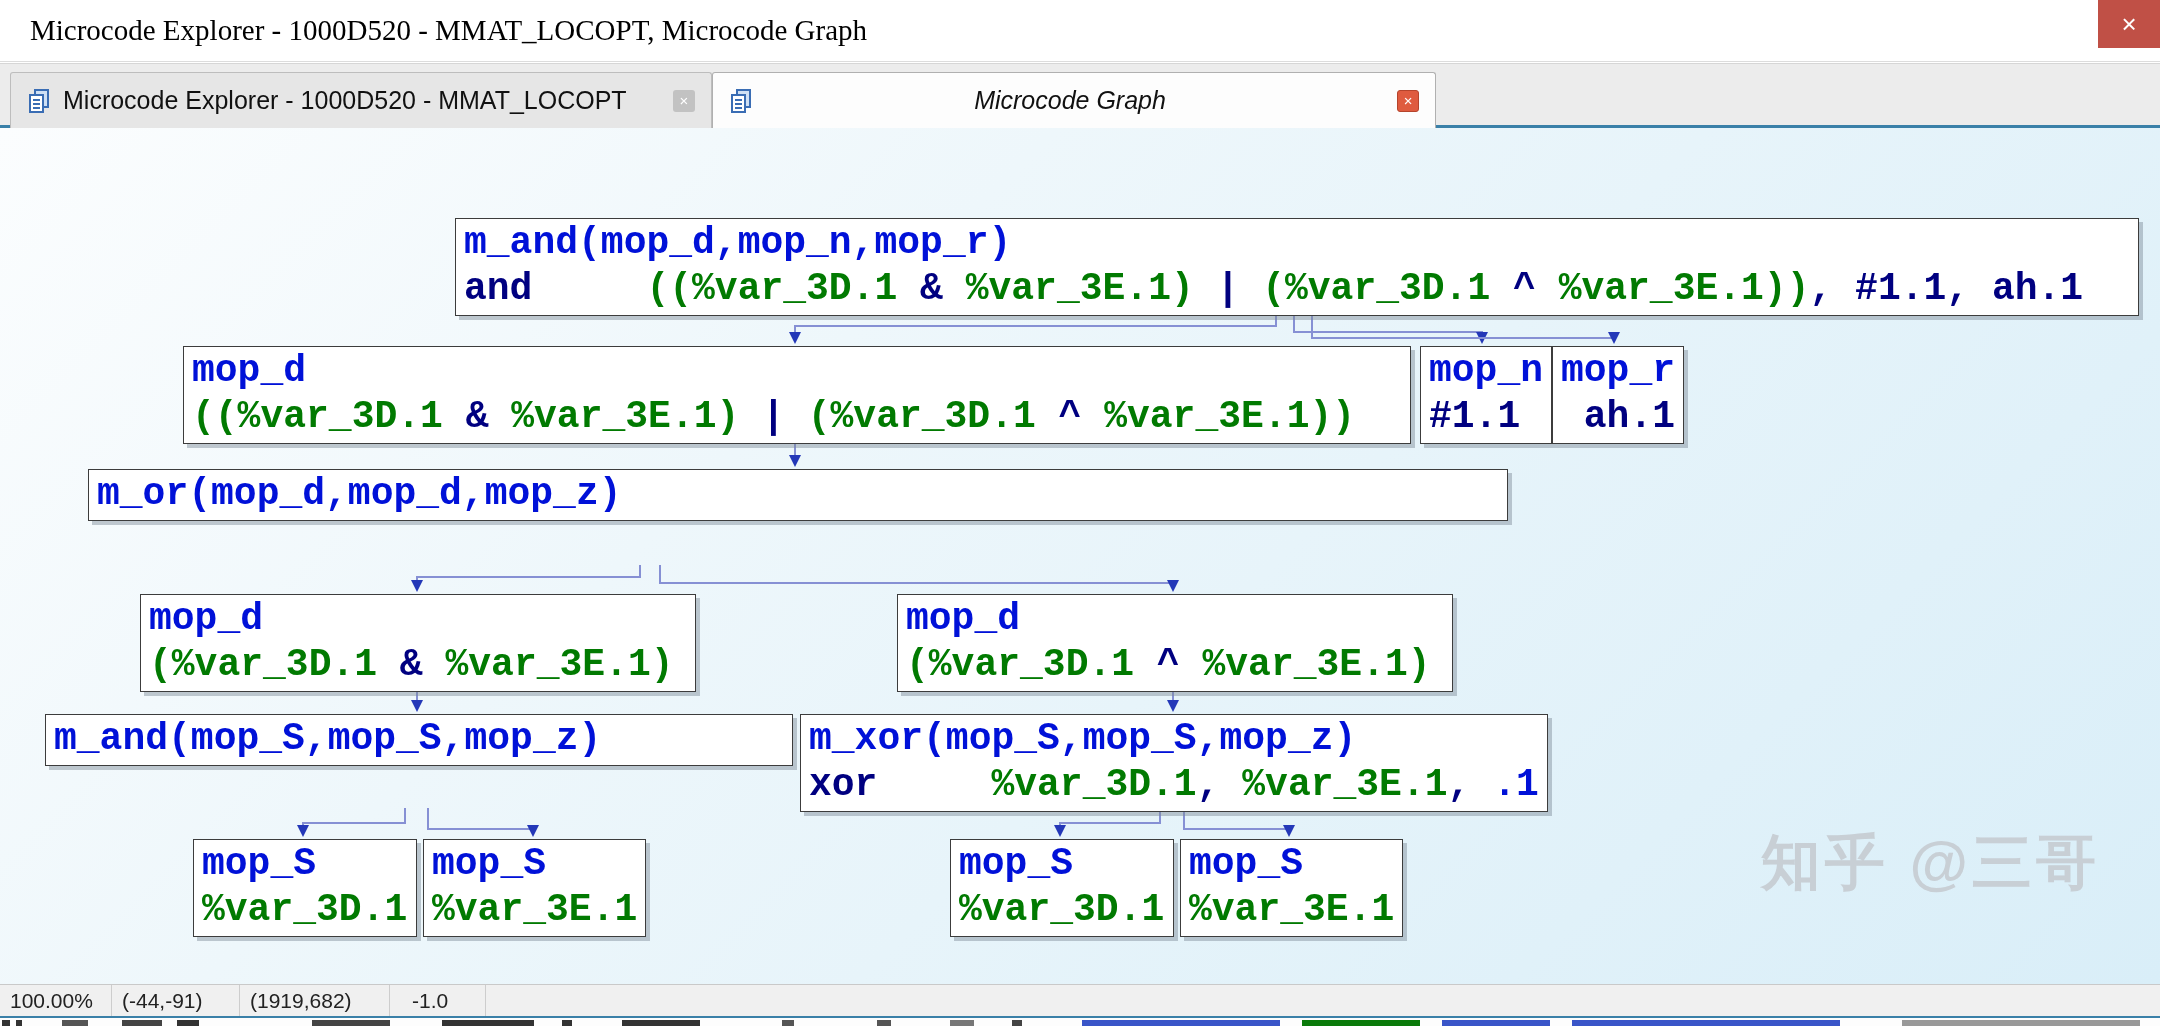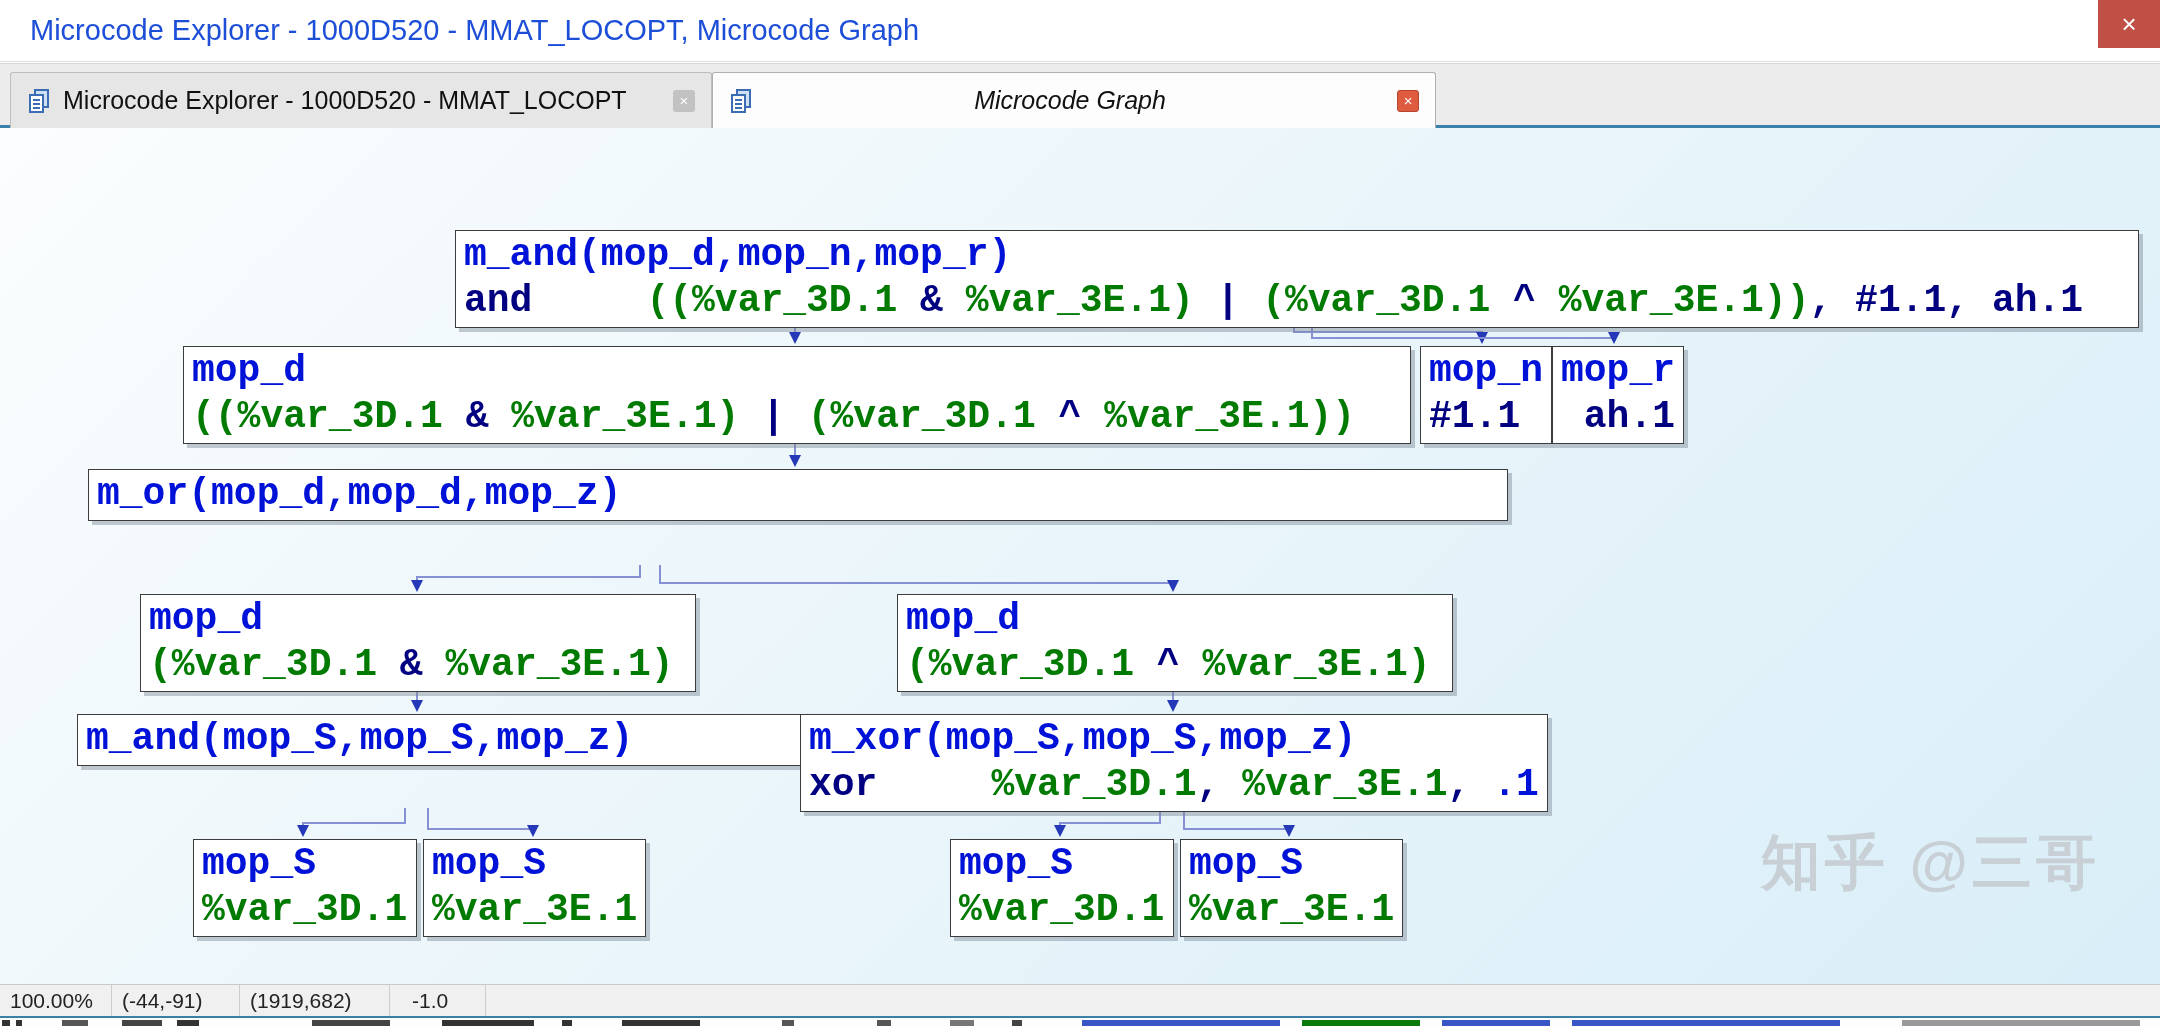--- a/index.html
+++ b/index.html
@@ -8,21 +8,21 @@
   }
   *{box-sizing:border-box;}
   html,body{margin:0;padding:0;background:#888;}
   #screen{position:relative;width:2160px;height:1026px;background:#fff;overflow:hidden;
           font-family:"Liberation Sans",sans-serif;}
 
   
   .titlebar{position:absolute;left:0;top:0;width:2160px;height:62px;background:#ffffff;
             border-bottom:1px solid #dcdcdc;}
   .titlebar .title{position:absolute;left:30px;top:0;height:62px;line-height:60px;
-            font-size:29px;color:#1d4ed8;white-space:nowrap;}
+            font-size:29px;color:#000000;white-space:nowrap;font-family:Liberation Serif, serif;}
   .win-close{position:absolute;right:0;top:0;width:62px;height:48px;background:#c05046;
             color:#fff;border:none;font-size:26px;line-height:48px;text-align:center;
             cursor:pointer;padding:0;font-family:"Liberation Sans",sans-serif;}
 
   
   .tabbar{position:absolute;left:0;top:63px;width:2160px;height:65px;background:#ececec;
           border-top:1px solid #d6d6d6;}
   .tabbar .underline{position:absolute;left:0;bottom:0;width:2160px;height:3px;background:var(--accent);}
   .tab{position:absolute;bottom:0;height:56px;display:flex;align-items:center;
        padding:0 16px;cursor:pointer;border:1px solid #bdbdbd;border-bottom:none;
@@ -123,21 +123,21 @@
           <polyline points="660,437 660,455 1173,455 1173,461" fill="none" stroke="#8690d4" stroke-width="2" marker-end="url(#arr)"></polyline>
           <polyline points="417,556 417,581" fill="none" stroke="#8690d4" stroke-width="2" marker-end="url(#arr)"></polyline>
           <polyline points="1173,556 1173,581" fill="none" stroke="#8690d4" stroke-width="2" marker-end="url(#arr)"></polyline>
           <polyline points="405,680 405,695 303,695 303,706" fill="none" stroke="#8690d4" stroke-width="2" marker-end="url(#arr)"></polyline>
           <polyline points="428,680 428,701 533,701 533,706" fill="none" stroke="#8690d4" stroke-width="2" marker-end="url(#arr)"></polyline>
           <polyline points="1160,680 1160,695 1060,695 1060,706" fill="none" stroke="#8690d4" stroke-width="2" marker-end="url(#arr)"></polyline>
           <polyline points="1184,680 1184,701 1289,701 1289,706" fill="none" stroke="#8690d4" stroke-width="2" marker-end="url(#arr)"></polyline>
         </g>
     </svg>
     <div id="nodes">
-        <div class="gnode" style="left: 455px; top: 90px; min-width: 1684px; margin-top: 12px;">
+        <div class="gnode" style="left: 455px; top: 90px; min-width: 1684px;">
           <div class="gline"><span class="c-b">m_and(mop_d,mop_n,mop_r)</span></div>
           <div class="gline"><span class="c-n">and     </span><span class="c-g">((%var_3D.1</span><span class="c-n"> &amp; </span><span class="c-g">%var_3E.1)</span><span class="c-n"> | </span><span class="c-g">(%var_3D.1</span><span class="c-n"> ^ </span><span class="c-g">%var_3E.1))</span><span class="c-n">, #1.1, ah.1</span></div>
         </div>
         <div class="gnode" style="left: 183px; top: 218px; min-width: 1228px;">
           <div class="gline"><span class="c-b">mop_d</span></div>
           <div class="gline"><span class="c-g">((%var_3D.1</span><span class="c-n"> &amp; </span><span class="c-g">%var_3E.1)</span><span class="c-n"> | </span><span class="c-g">(%var_3D.1</span><span class="c-n"> ^ </span><span class="c-g">%var_3E.1))</span></div>
         </div>
         <div class="gnode" style="left: 1420px; top: 218px; min-width: 124px;">
           <div class="gline"><span class="c-b">mop_n</span></div>
           <div class="gline"><span class="c-n">#1.1</span></div>
@@ -150,21 +150,21 @@
           <div class="gline"><span class="c-b">m_or(mop_d,mop_d,mop_z)</span></div>
         </div>
         <div class="gnode" style="left: 140px; top: 466px; min-width: 556px;">
           <div class="gline"><span class="c-b">mop_d</span></div>
           <div class="gline"><span class="c-g">(%var_3D.1</span><span class="c-n"> &amp; </span><span class="c-g">%var_3E.1)</span></div>
         </div>
         <div class="gnode" style="left: 897px; top: 466px; min-width: 556px;">
           <div class="gline"><span class="c-b">mop_d</span></div>
           <div class="gline"><span class="c-g">(%var_3D.1</span><span class="c-n"> ^ </span><span class="c-g">%var_3E.1)</span></div>
         </div>
-        <div class="gnode" style="left: 45px; top: 586px; min-width: 748px; margin-left: 32px;">
+        <div class="gnode" style="left: 45px; top: 586px; min-width: 748px;">
           <div class="gline"><span class="c-b">m_and(mop_S,mop_S,mop_z)</span></div>
         </div>
         <div class="gnode" style="left: 800px; top: 586px; min-width: 748px;">
           <div class="gline"><span class="c-b">m_xor(mop_S,mop_S,mop_z)</span></div>
           <div class="gline"><span class="c-n">xor     </span><span class="c-g">%var_3D.1</span><span class="c-n">, </span><span class="c-g">%var_3E.1</span><span class="c-n">, </span><span class="c-b">.1</span></div>
         </div>
         <div class="gnode" style="left: 193px; top: 711px; min-width: 224px;">
           <div class="gline"><span class="c-b">mop_S</span></div>
           <div class="gline"><span class="c-g">%var_3D.1</span></div>
         </div>

